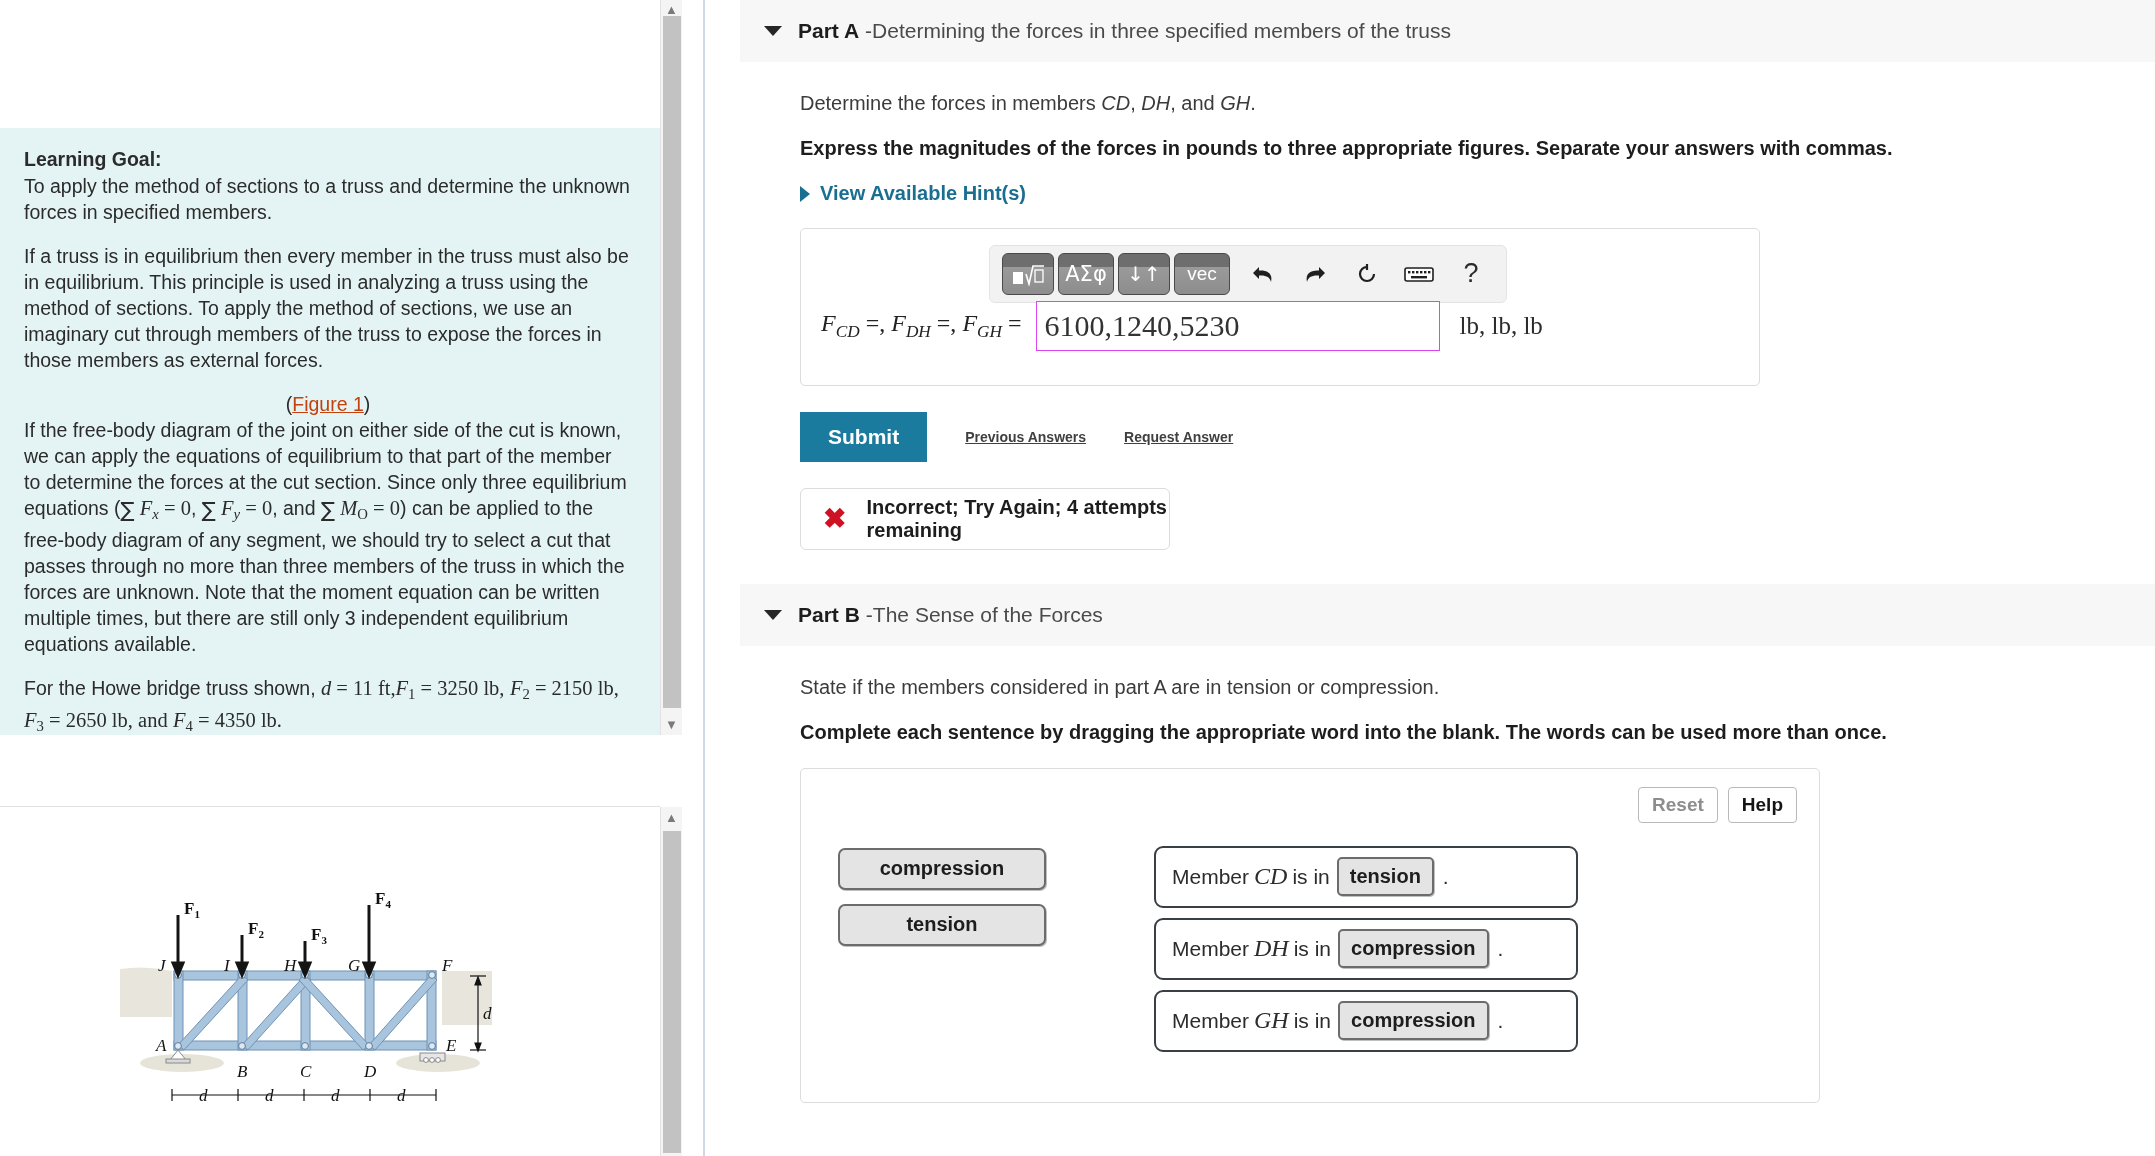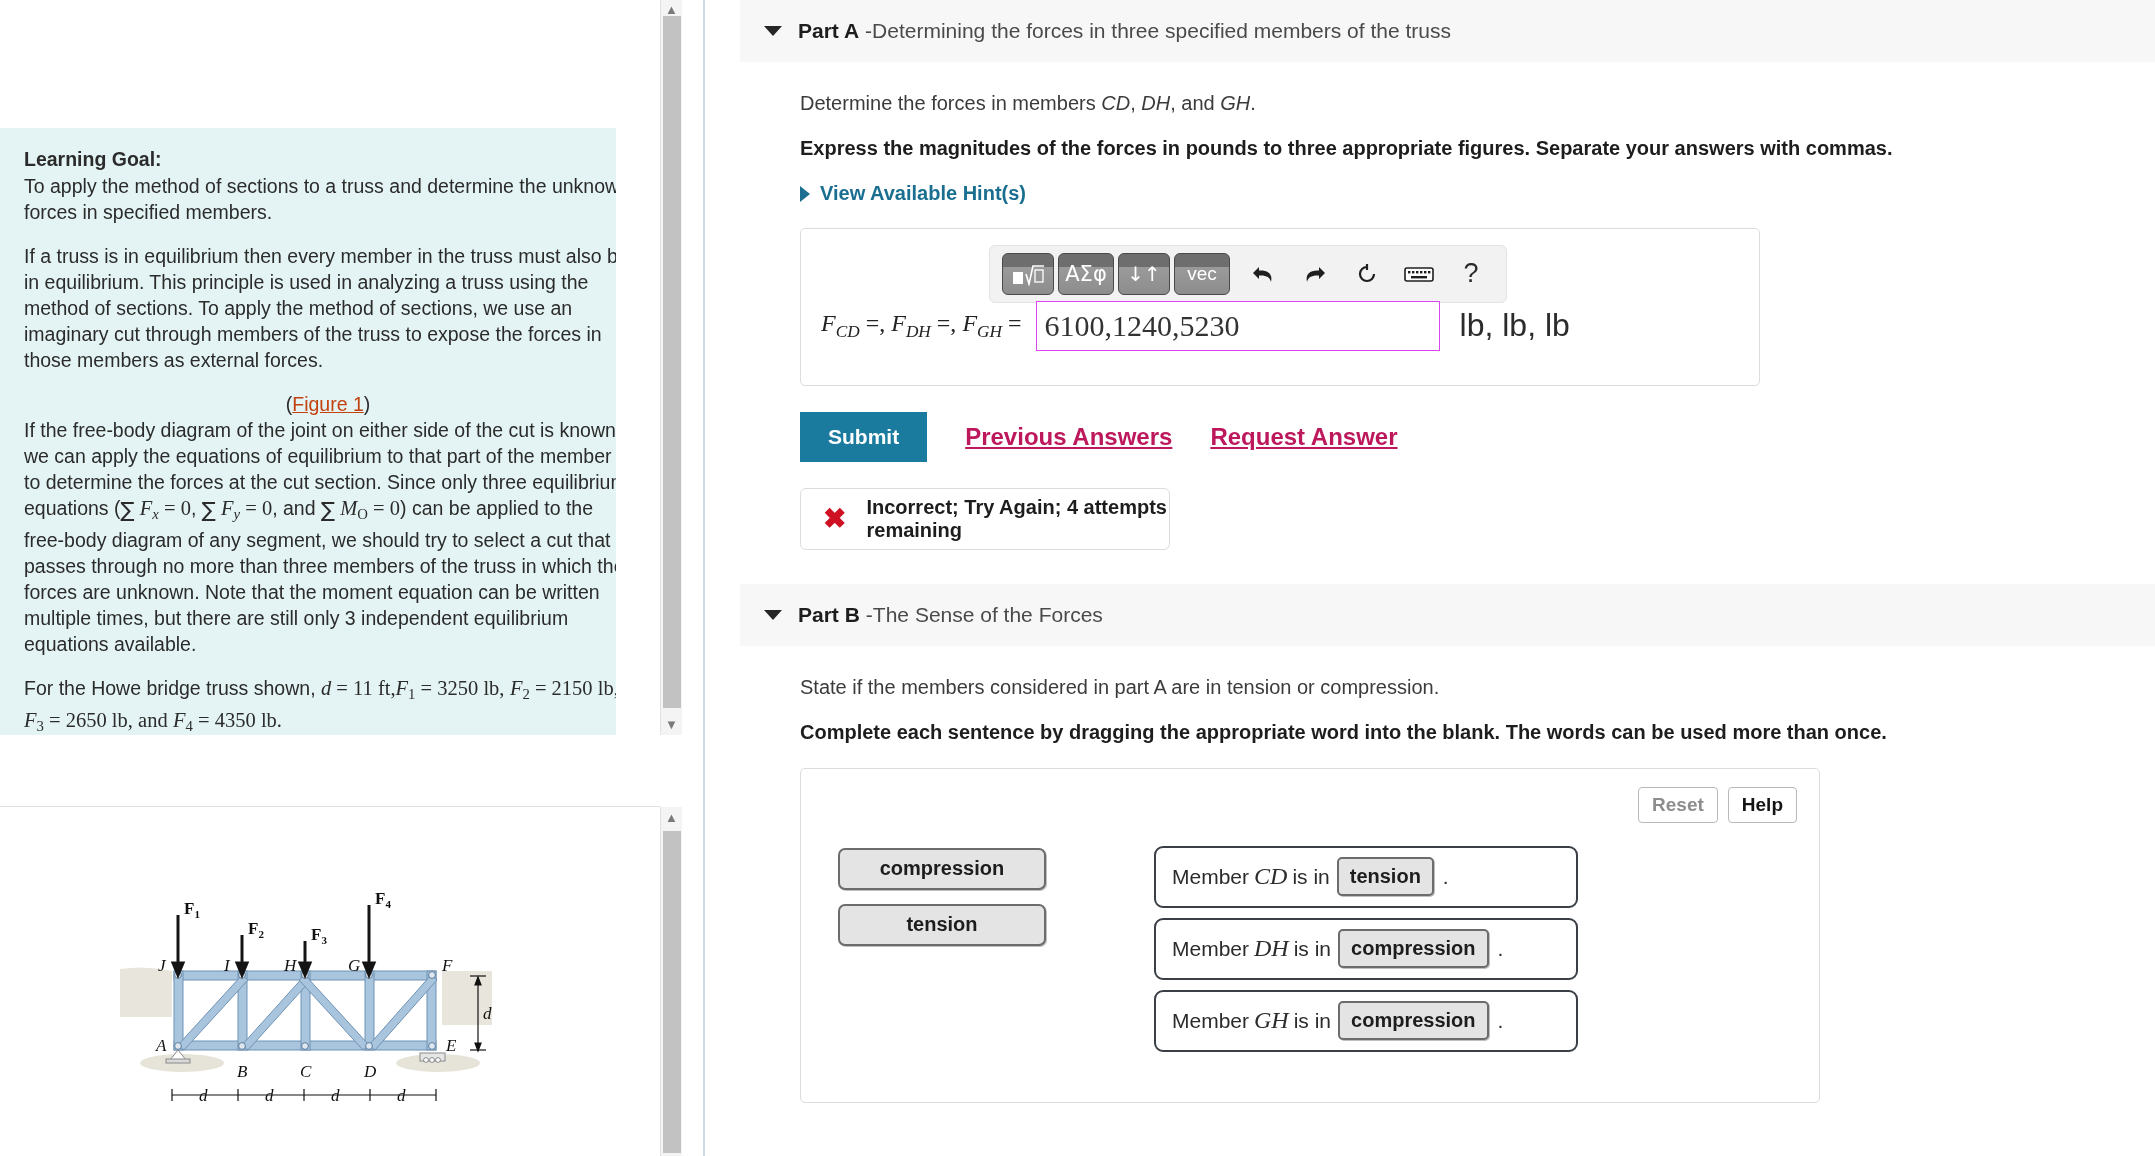--- a/index.html
+++ b/index.html
@@ -12,21 +12,21 @@
   }
   .page { position: relative; width: 2155px; height: 1156px; background:#fff; }
 
   
   .left-col {
     position: absolute; left: 0; top: 0;
     width: 680px; height: 1156px;
     background: #ffffff;
   }
   .intro-scrollarea {
-    position: absolute; left: 0; top: 0; width: 616px; height: 735px;
+    position: absolute; left: 0; top: 0; width: 680px; height: 735px;
     background: #ffffff; overflow: hidden; padding-left: 36px;
   }
   .intro-box {
     position: absolute; left: 0; top: 128px; width: 660px;
     background: #e4f4f4;
     padding: 18px 28px 28px 24px;
     color: #2b2b2b;
     font-size: 19.5px;
     line-height: 26px;
   }
@@ -140,31 +140,31 @@
     font-family: "Liberation Serif", serif; font-size: 24px;
     color: #222; margin-right: 14px; white-space: nowrap;
   }
   .ans-input {
     width: 404px; height: 50px;
     border: 1px solid #d946ef; background: #fff;
     font-family: "Liberation Serif", serif; font-size: 30px;
     color: #333; padding: 0 8px; outline: none;
   }
   .units {
-    margin-left: 20px; font-family: Liberation Sans, sans-serif;
-    font-size: 32px; color: #2b2b2b;
+    margin-left: 20px; font-family: Liberation Serif, serif;
+    font-size: 25px; color: #2b2b2b;
   }
 
   .submit-row { margin-top: 26px; display: flex; align-items: center; }
   .btn-submit {
     background: #1b7b9e; color: #fff; border: none;
     font-size: 21px; font-weight: bold; padding: 13px 28px;
     border-radius: 0; cursor: pointer; font-family: "Liberation Sans", sans-serif;
   }
-  .link { color: #be185d; text-decoration: underline; font-weight: bold; font-size: 24px; margin-left: 38px; cursor: pointer; }
+  .link { color: #404040; text-decoration: underline; font-weight: bold; font-size: 14px; margin-left: 38px; cursor: pointer; }
 
   .feedback {
     margin-top: 26px; width: 370px; height: 62px;
     border: 1px solid #dcdcdc; border-radius: 6px; background: #fff;
     display: flex; align-items: center; padding-left: 22px; gap: 20px;
   }
   .xmark { color: #cf1124; font-size: 28px; font-weight: bold; line-height: 1; }
   .fb-text { font-size: 20px; font-weight: bold; color: #1d1d1d; }
 
   

